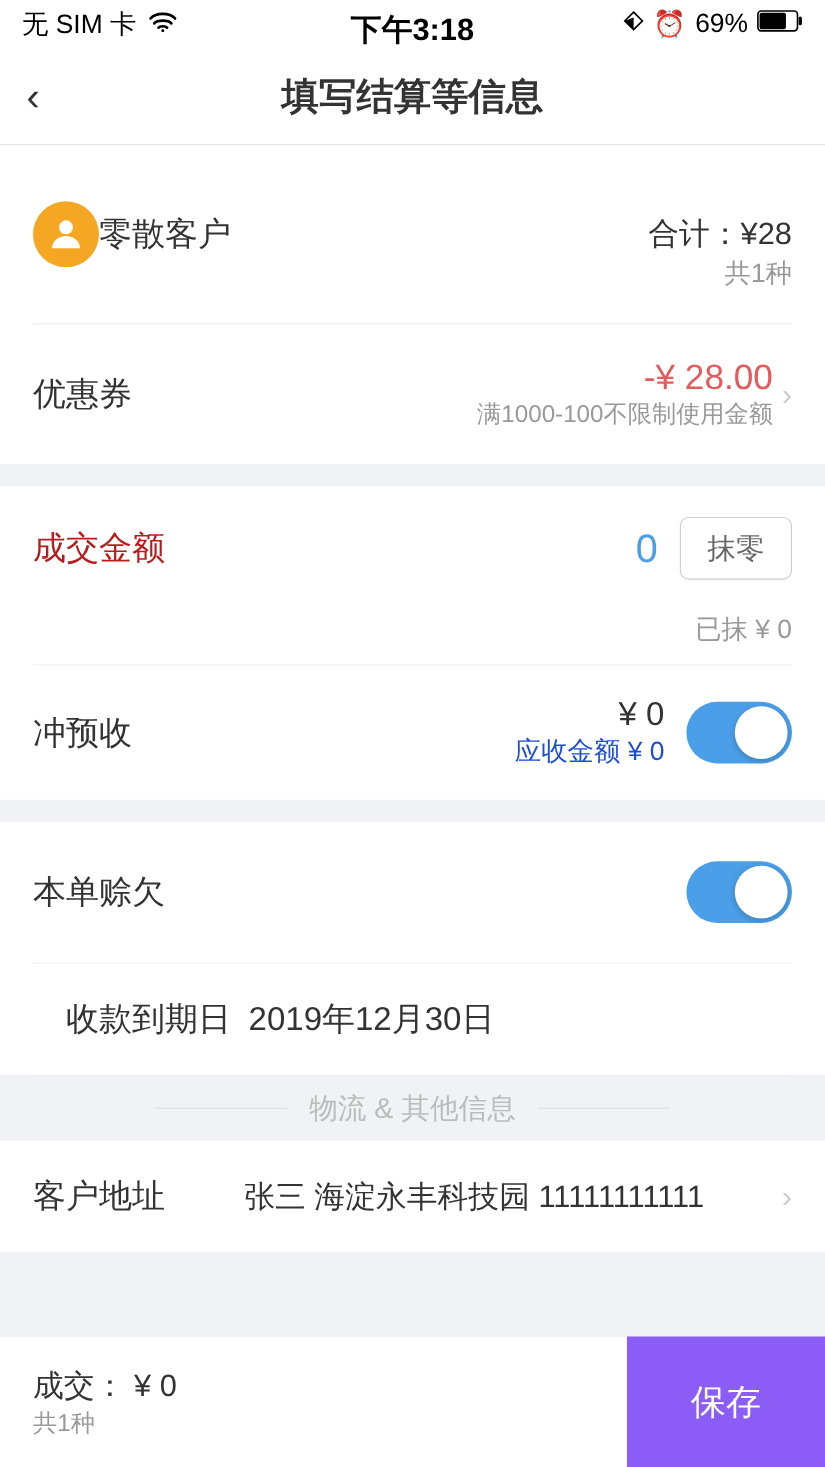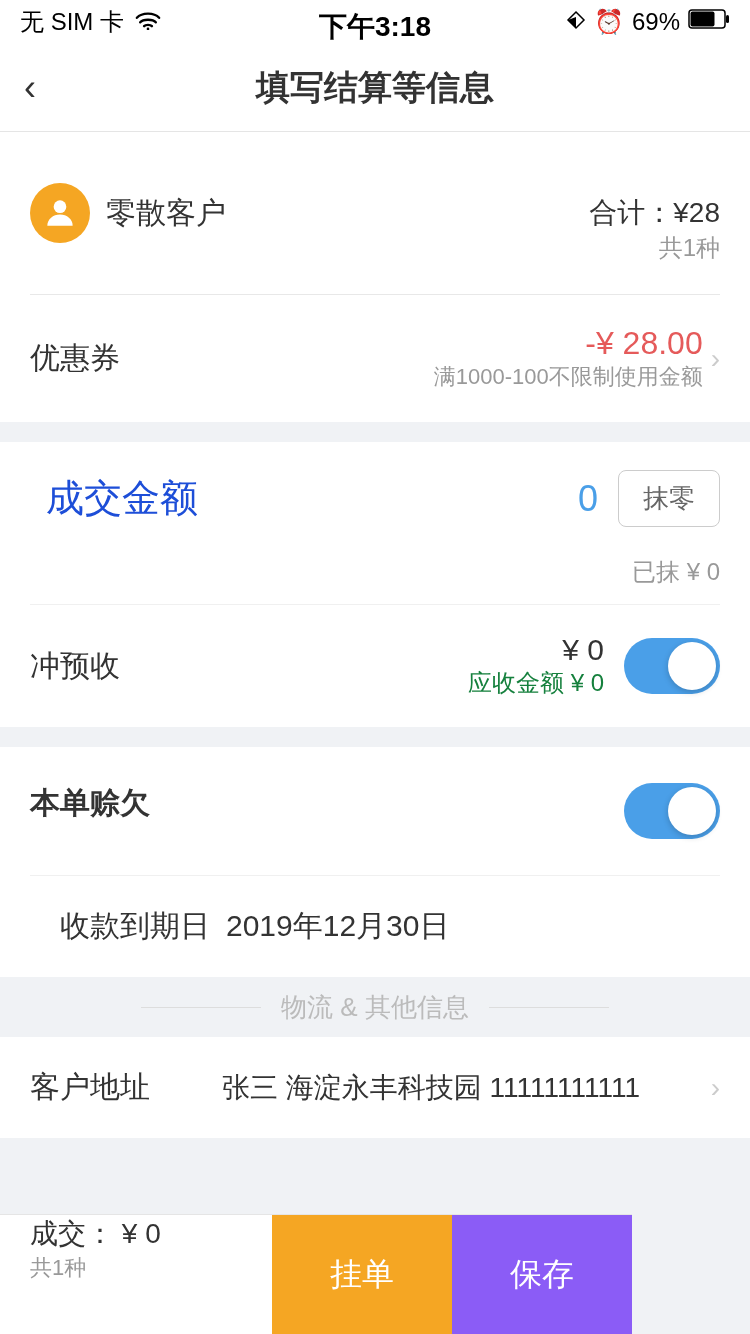--- a/index.html
+++ b/index.html
@@ -85,21 +85,20 @@
     .customer-row {
       display: flex;
       align-items: center;
       justify-content: space-between;
       padding: 30px 30px;
       background: #fff;
     }
     .customer-left {
       display: flex;
       align-items: center;
-      gap: 16px;
     }
     .customer-avatar {
       width: 60px;
       height: 60px;
       border-radius: 50%;
       background: #f5a623;
       display: flex;
       align-items: center;
       justify-content: center;
     }
@@ -171,23 +170,22 @@
       background: #fff;
       padding: 0 30px;
     }
     .transaction-row {
       display: flex;
       align-items: center;
       justify-content: space-between;
       padding: 28px 0;
     }
     .transaction-label {
-      font-size: 38px;
-      color: #1d4ed8;
-      margin-left: 16px;
+      font-size: 30px;
+      color: #b91c1c;
     }
     .transaction-right {
       display: flex;
       align-items: center;
       gap: 20px;
     }
     .amount-input {
       font-size: 36px;
       color: #4a9fe8;
       font-weight: 500;
@@ -228,21 +226,21 @@
     }
     .precharge-amounts {
       text-align: right;
     }
     .precharge-val {
       font-size: 30px;
       color: #333;
     }
     .precharge-sub {
       font-size: 24px;
-      color: #15803d;
+      color: #1d4ed8;
     }
 
     
     .toggle {
       width: 96px;
       height: 56px;
       border-radius: 28px;
       background: #4a9fe8;
       position: relative;
       cursor: pointer;
@@ -260,23 +258,23 @@
     }
 
     
     .debt-section {
       background: #fff;
       padding: 0 30px;
       margin-bottom: 0;
     }
     .debt-row {
       display: flex;
+      align-items: center;
       justify-content: space-between;
       padding: 36px 0;
-      font-weight: bold;
     }
     .debt-label {
       font-size: 30px;
       color: #333;
     }
 
     
     .due-date-row {
       display: flex;
       align-items: center;
@@ -334,26 +332,27 @@
       font-size: 28px;
       color: #333;
       flex: 1;
     }
 
     
     .bottom-bar {
       position: fixed;
       bottom: 0;
       left: 0;
-      width: 632px;
+      width: 750px;
       height: 120px;
       background: #fff;
       display: flex;
-      align-items: flex-start;
+      align-items: center;
       border-top: 1px solid #e5e5e5;
+      gap: 33px;
     }
     .bottom-summary {
       flex: 1;
       padding: 0 30px;
     }
     .bottom-deal {
       font-size: 28px;
       color: #333;
     }
     .bottom-count {
@@ -507,15 +506,14 @@
 </div>
 
 <div class="bottom-bar">
   <div class="bottom-summary">
     <div class="bottom-deal">
       <span>成交：</span>
       <span>¥ 0</span>
     </div>
     <div class="bottom-count">共1种</div>
   </div>
-  <div class="bottom-btn btn-hang">挂单</div>
   <div class="bottom-btn btn-save">保存</div>
 </div>
 
 </body></html>

